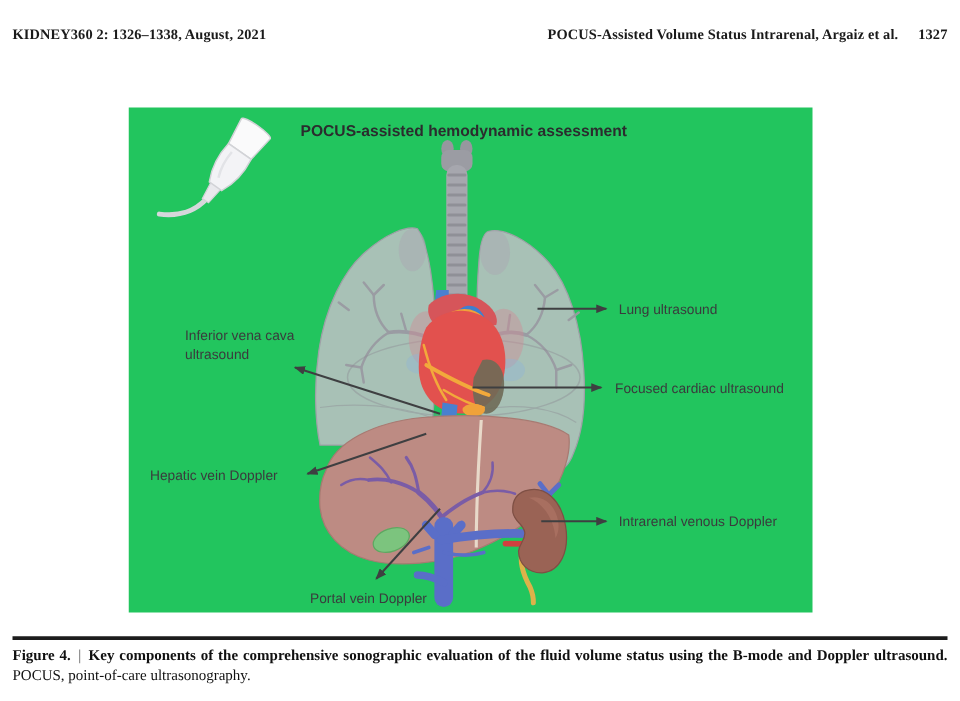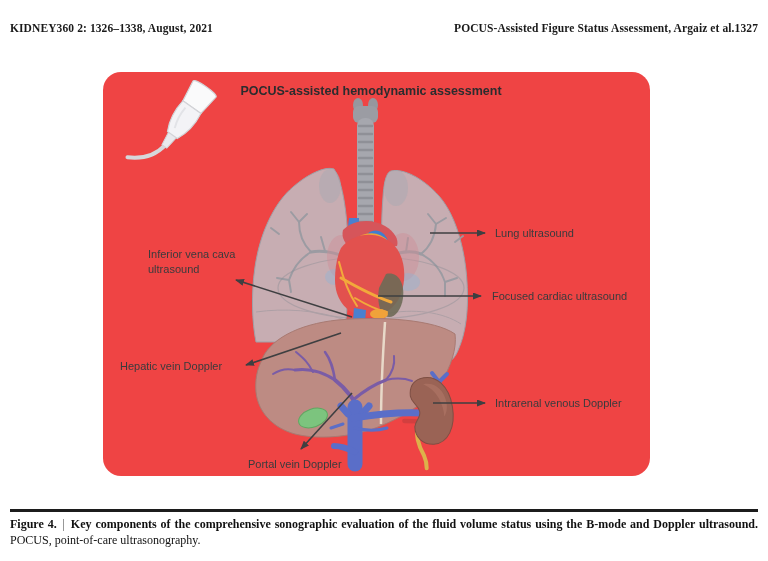--- a/index.html
+++ b/index.html
@@ -1,41 +1,41 @@
 <!DOCTYPE html>
 <html><head>
 <meta charset="utf-8">
 <style>
   html,body{margin:0;padding:0;background:#ffffff;}
   .page{position:relative;width:768px;height:561px;background:#ffffff;overflow:hidden;
         font-family:"Liberation Serif",serif;color:#1a1a1a;}
   
   .page-header{position:absolute;left:10px;right:10px;top:22px;display:flex;
                justify-content:space-between;font-weight:bold;font-size:11.5px;letter-spacing:.1px;}
-  .hdr-right .pageno{}
+  .hdr-right .pageno{margin-left:16px;}
   
-  .figure-panel{position:absolute;left:103px;top:72px;width:547px;height:404px;background:#ef4444;border-radius:18px;}
+  .figure-panel{position:absolute;left:103px;top:86px;width:547px;height:404px;background:#22c55e;}
   .figure-panel svg{display:block;}
   svg text{font-family:"Liberation Sans",sans-serif;fill:#3a3b3d;font-size:11px;}
   text.fig-title{font-weight:bold;font-size:12.5px;fill:#2b2c2e;}
   
   .caption-rule{position:absolute;left:10px;top:509px;width:748px;height:3px;background:#1c1c1c;}
   .caption{position:absolute;left:10px;top:516px;width:748px;margin:0;font-size:12px;
            line-height:16px;text-align:justify;color:#111;}
   .caption b{font-weight:bold;}
   .caption .sep{font-weight:normal;color:#555;padding:0 2px;}
 </style>
 </head>
 <body>
 
 <div class="page">
 
   <header class="page-header">
     <span>KIDNEY360 2: 1326–1338, August, 2021</span>
-    <span class="hdr-right"><span>POCUS-Assisted Figure Status Assessment, Argaiz et al.</span><span class="pageno">1327</span></span>
+    <span class="hdr-right"><span>POCUS-Assisted Volume Status Intrarenal, Argaiz et al.</span><span class="pageno">1327</span></span>
   </header>
 
   <div class="figure-panel">
     <svg width="547" height="404" viewBox="0 0 547 404">
       <defs>
         <marker id="ah" markerWidth="9" markerHeight="7" refX="8" refY="3.5" orient="auto" markerUnits="userSpaceOnUse">
           <path d="M0,0 L9,3.5 L0,7 Z" fill="#3e3f41"></path>
         </marker>
       </defs>
 

